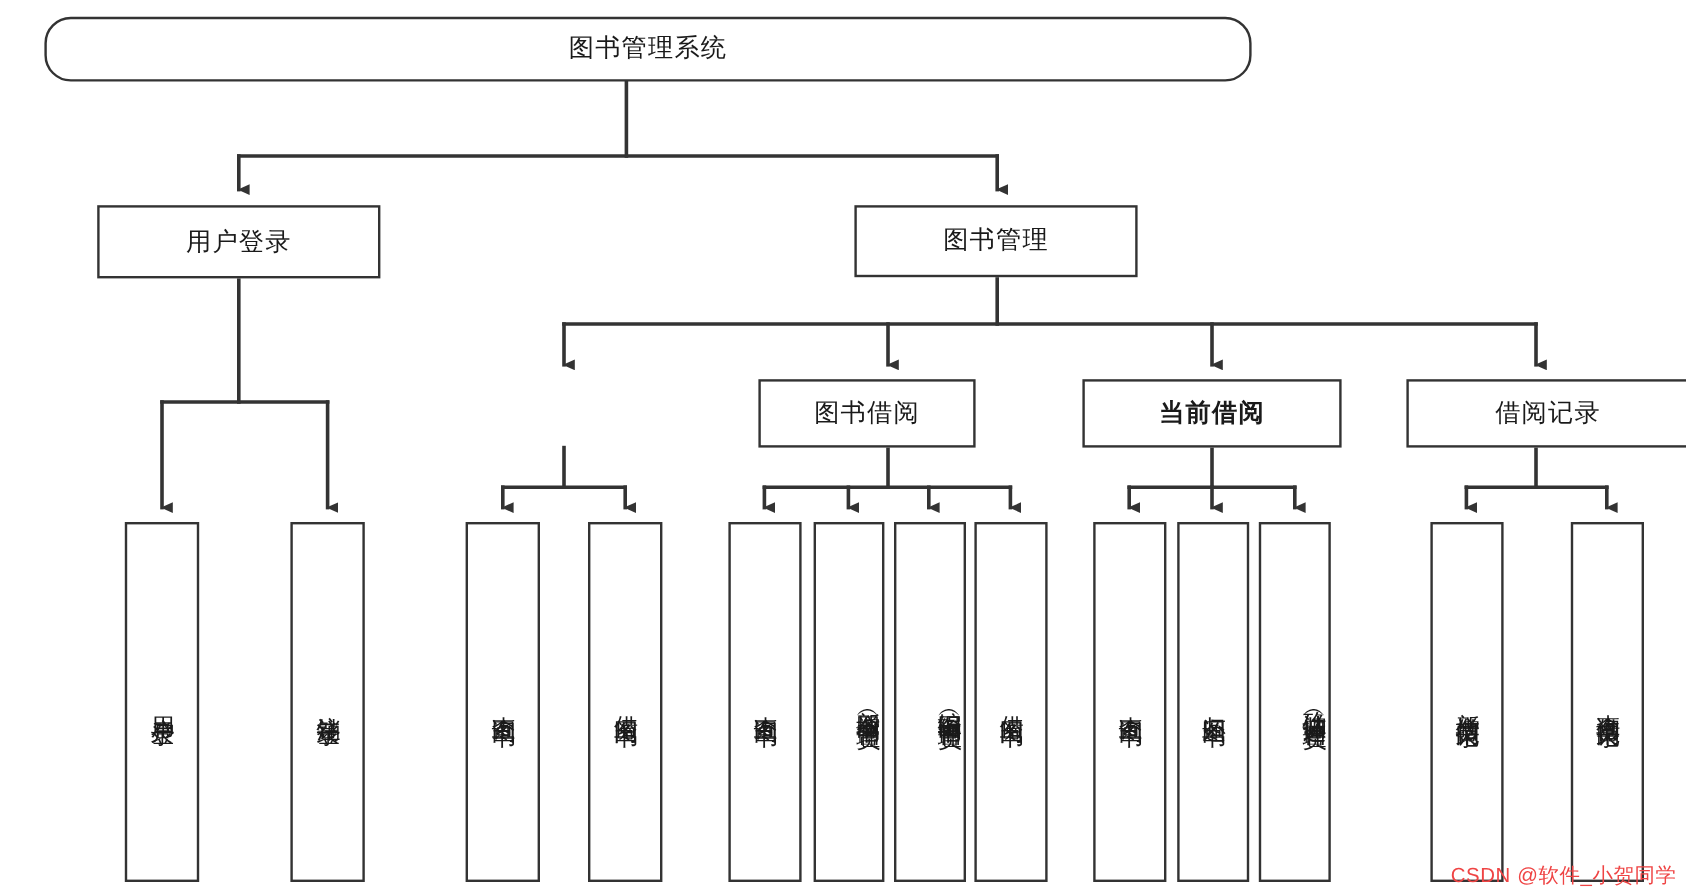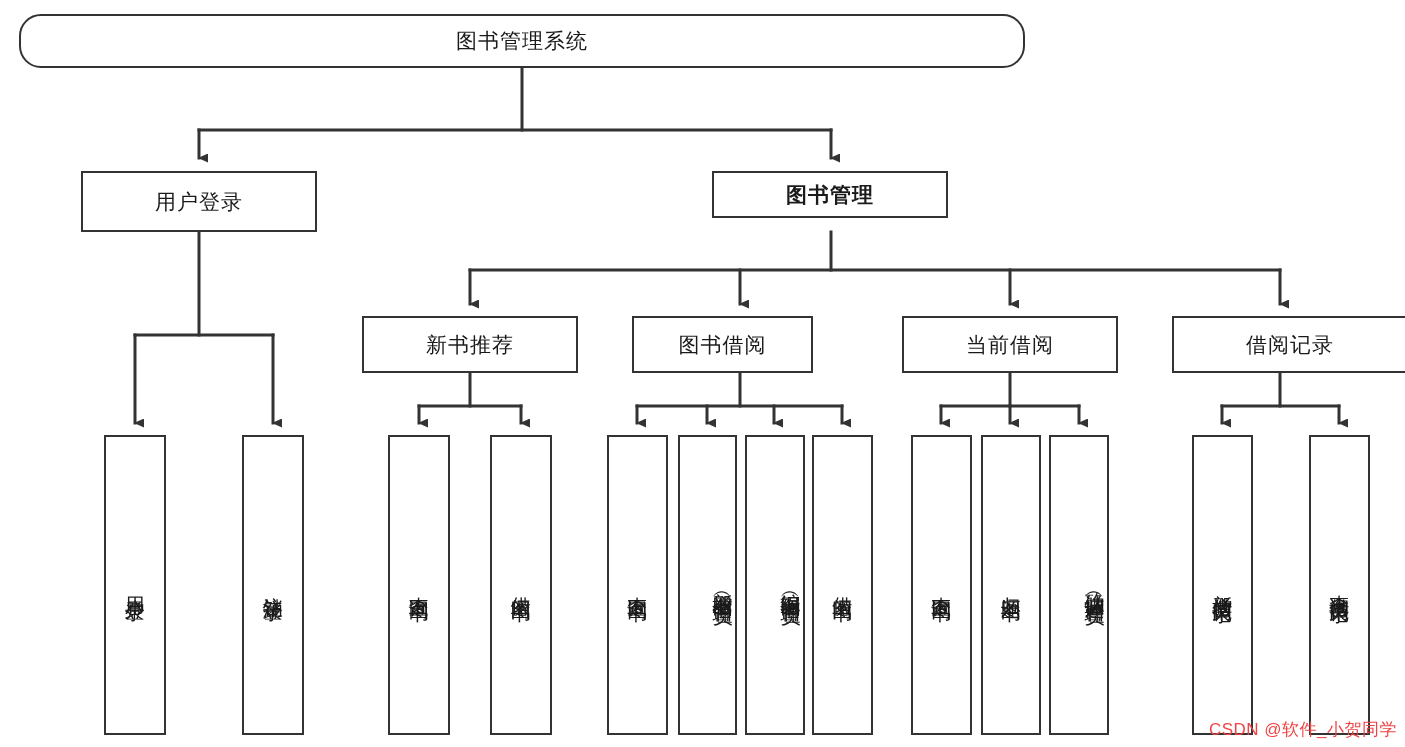--- a/index.html
+++ b/index.html
@@ -124,31 +124,30 @@
       <path d="M1010,406 L1010,423" marker-end="url(#arrowhead)"></path>
       <path d="M1079,406 L1079,423" marker-end="url(#arrowhead)"></path>
 
       <path d="M1280,373 L1280,406"></path>
       <path d="M1222,406 L1339,406"></path>
       <path d="M1222,406 L1222,423" marker-end="url(#arrowhead)"></path>
       <path d="M1339,406 L1339,423" marker-end="url(#arrowhead)"></path>
     </g>
   </svg>
 
-  <div class="node horizontal node-root" style="left:19px; top:14px; width:1006px; height:54px;border-radius:22px;">图书管理系统</div>
+  <div class="node horizontal node-root" style="left:37px; top:14px; width:1006px; height:54px;border-radius:22px;">图书管理系统</div>
 
   <div class="node horizontal" style="left:81px; top:171px; width:236px; height:61px;">用户登录</div>
 
-  <div class="node horizontal" style="left:712px; top:171px; width:236px; height:47px;font-weight:bold;">图书管理</div>
+  <div class="node horizontal" style="left:712px; top:171px; width:236px; height:60px;">图书管理</div>
 
-  <div class="node horizontal" style="left:362px; top:316px; width:216px; height:57px;">新书推荐</div>
 
   <div class="node horizontal" style="left:632px; top:316px; width:181px; height:57px;">图书借阅</div>
 
-  <div class="node horizontal" style="left:902px; top:316px; width:216px; height:57px;">当前借阅</div>
+  <div class="node horizontal" style="left:902px; top:316px; width:216px; height:57px;font-weight:bold;">当前借阅</div>
 
   <div class="node horizontal" style="left:1172px; top:316px; width:236px; height:57px;">借阅记录</div>
 
   <div class="node vertical mid" style="left:104px; top:435px; width:62px; height:300px;">用户登录</div>
 
   <div class="node vertical mid" style="left:242px; top:435px; width:62px; height:300px;">注销登录</div>
 
   <div class="node vertical mid" style="left:388px; top:435px; width:62px; height:300px;">查询图书</div>
 
   <div class="node vertical mid" style="left:490px; top:435px; width:62px; height:300px;">借阅图书</div>

